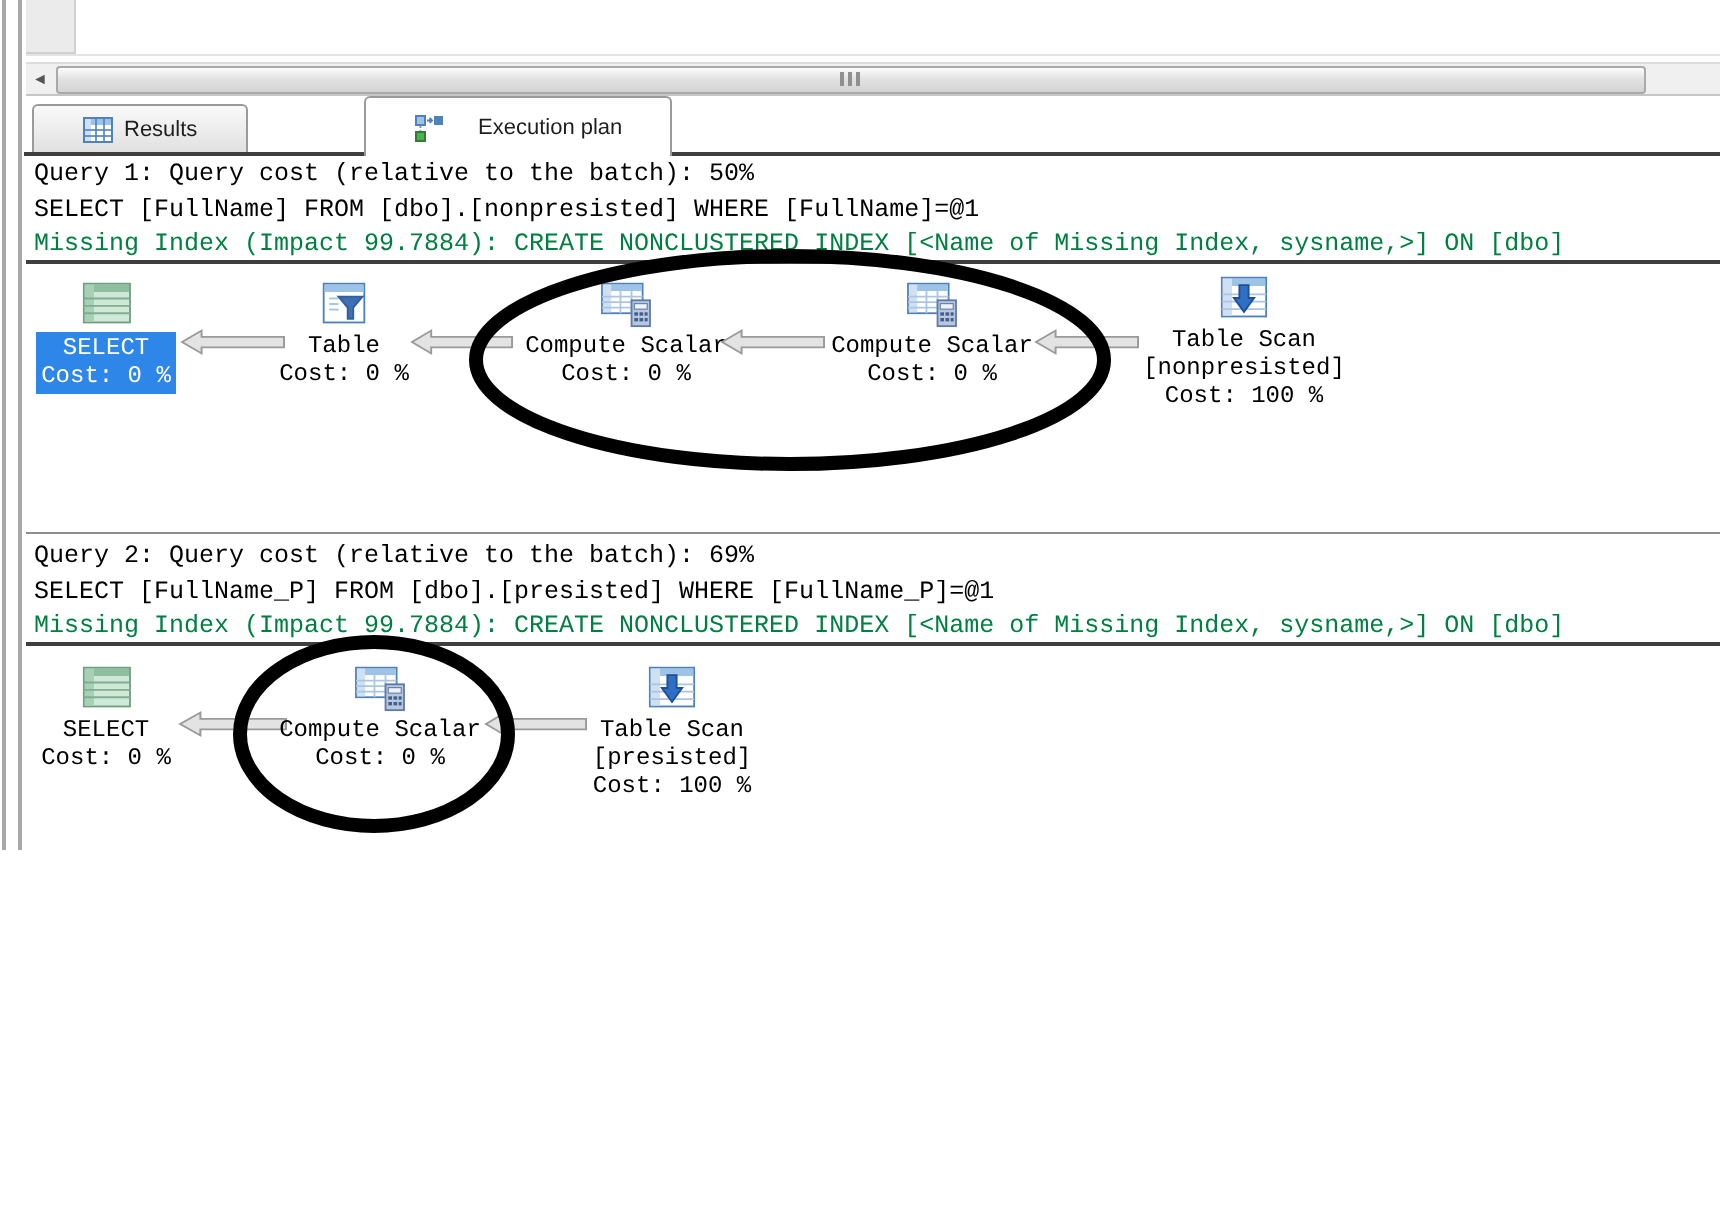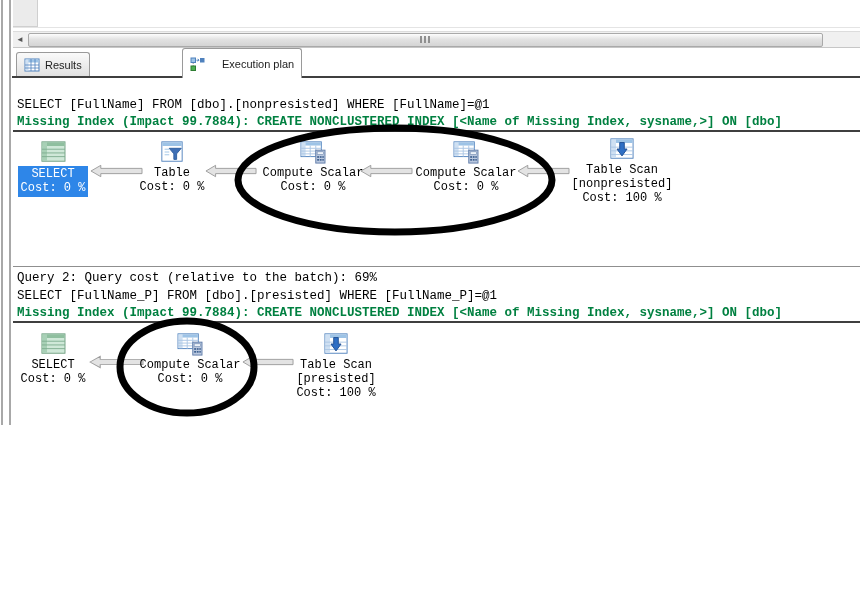--- a/index.html
+++ b/index.html
@@ -15,32 +15,32 @@
            border-top:1px solid #dcdcdc;}
   .hscroll .larrow{position:absolute;left:0;top:0;width:14px;height:15px;background:#f0f0f0;
            color:#555;font-size:8px;line-height:15px;text-align:center;}
   .hscroll .thumb{position:absolute;left:15px;top:1px;width:793px;height:12px;
            background:linear-gradient(#fdfdfd,#e2e2e2 45%,#d4d4d4);
            border:1px solid #a9a9a9;border-radius:2px;}
   .grip{position:absolute;top:2px;width:2px;height:7px;background:#8f8f8f;}
   .scroll-hline{position:absolute;left:13px;top:47px;width:847px;height:1px;background:#c6c6c6;}
 
   
-  .tab{position:absolute;display:flex;align-items:center;gap:5px;padding:0 7px;
+  .tab{position:absolute;display:flex;align-items:center;gap:5px;padding:0 24px;
        font-size:11px;color:#1e1e1e;white-space:nowrap;
        border:1px solid #9a9a9a;border-bottom:none;border-radius:3px 3px 0 0;cursor:default;}
   .tab.inactive{top:52px;height:24px;background:linear-gradient(#fafafa,#dfdfdf);z-index:1;}
   .tab.active{top:48px;height:29px;background:#ffffff;z-index:3;}
   .tab-icon{width:16px;height:16px;flex:0 0 auto;}
 
   .pane-top-border{position:absolute;left:12px;top:76px;width:848px;height:2px;background:#3f3f3f;z-index:2;}
 
   .mono{position:absolute;font-family:"Liberation Mono","DejaVu Sans Mono",monospace;
         font-size:12.5px;line-height:14px;white-space:pre;color:#000;}
-  .green{color:var(--missing-index-green,#008040);font-weight:bold;}
+  .green{color:var(--missing-index-green,#008040);}
   .sep{position:absolute;left:13px;width:847px;background:#3f3f3f;}
 
   
   .op{position:absolute;width:150px;text-align:center;
       font-family:"Liberation Mono","DejaVu Sans Mono",monospace;font-size:12px;line-height:14px;color:#000;}
   .op .op-icon{display:block;width:30px;height:24px;margin:0 auto 2px auto;}
   .op .op-icon svg{width:30px;height:24px;display:block;}
   .sel-box{display:block;width:70px;margin:0 auto;background:var(--selected-node-bg,#2e86e8);
            color:#ffffff;padding:1px 0 2px 0;}
 
@@ -164,20 +164,21 @@
     <span>Results</span>
   </div>
   <div class="tab active" style="left:182px;gap:16px;">
     <svg class="tab-icon">
         <use href="#icon-plantab"></use>
       </svg>
     <span>Execution plan</span>
   </div>
   <div class="pane-top-border"></div>
 
+  <div class="mono" style="left:17px;top:80px;">Query 1: Query cost (relative to the batch): 50%</div>
   <div class="mono" style="left:17px;top:98px;">SELECT [FullName] FROM [dbo].[nonpresisted] WHERE [FullName]=@1</div>
   <div class="mono green" style="left:17px;top:115px;">Missing Index (Impact 99.7884): CREATE NONCLUSTERED INDEX [&lt;Name of Missing Index, sysname,&gt;] ON [dbo]</div>
   <div class="sep" style="top:130px;height:2px;"></div>
 
   <div class="op" style="left:-22px;top:140px;">
     <span class="op-icon">
         <svg>
           <use href="#icon-select"></use>
         </svg>
       </span>

